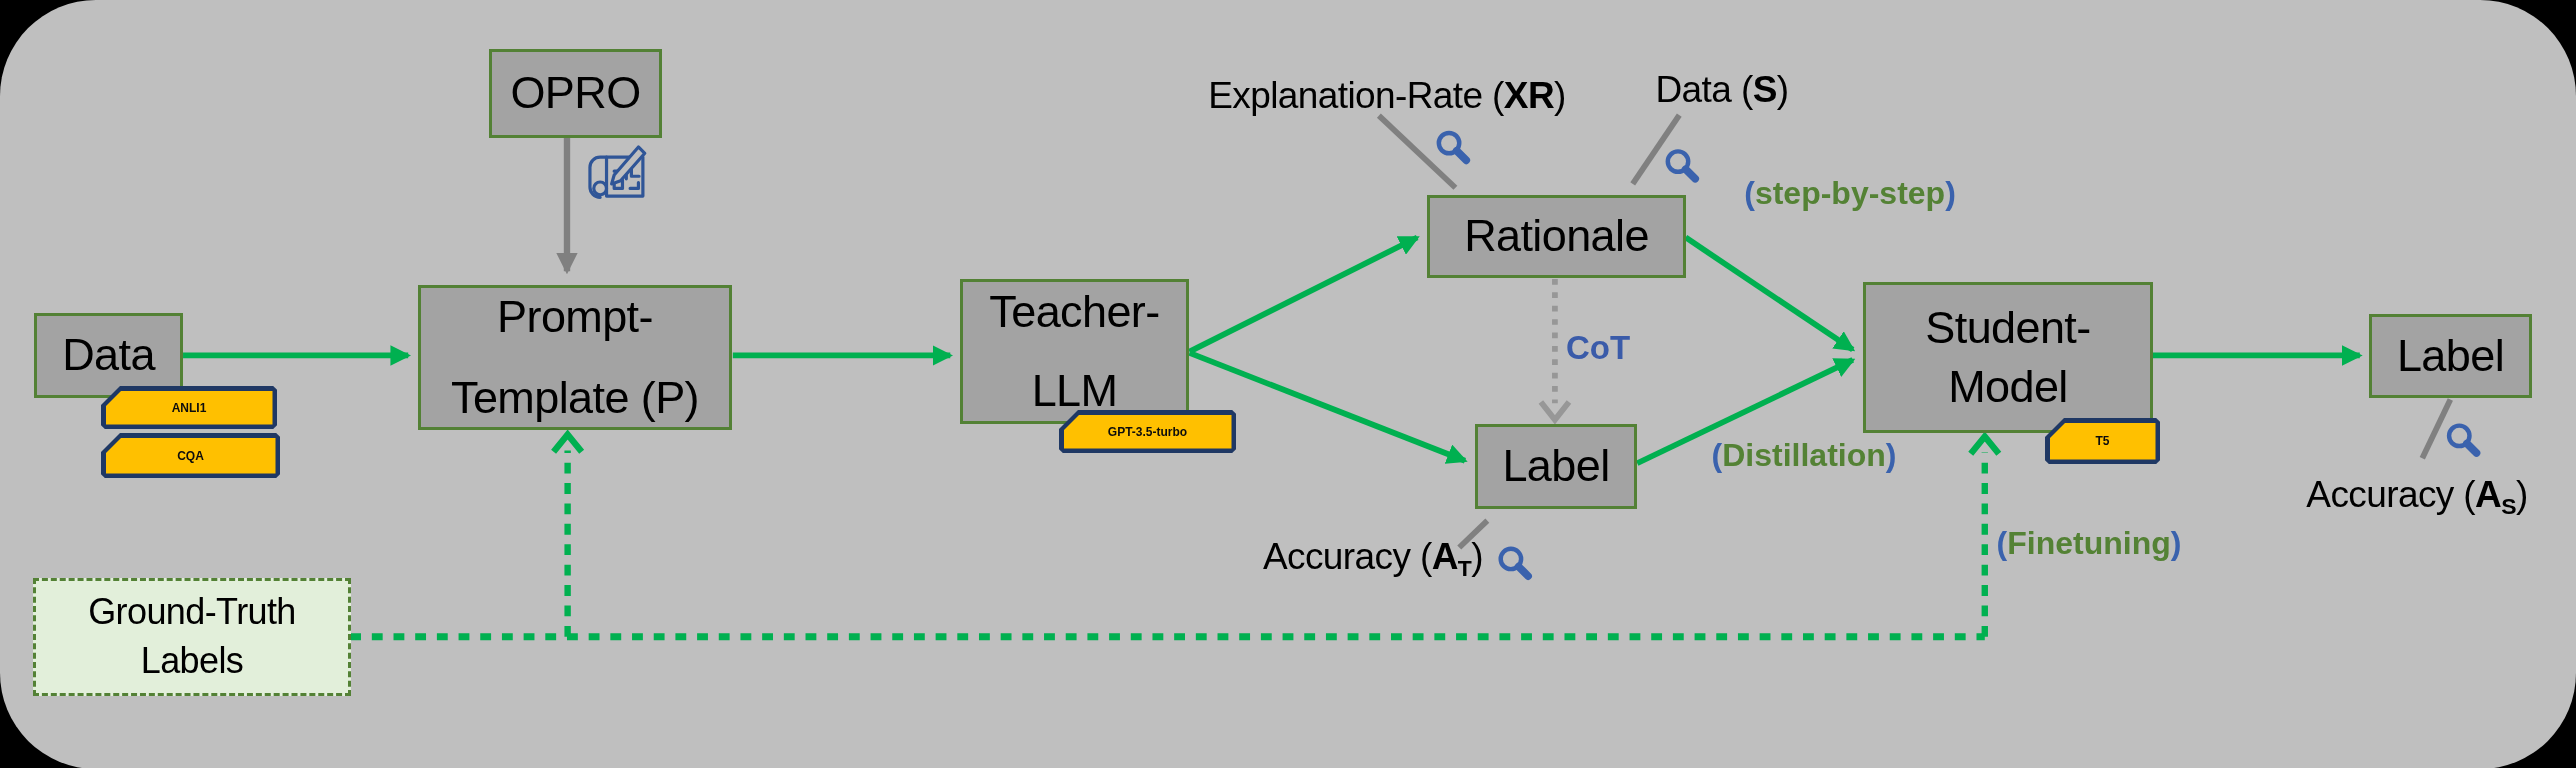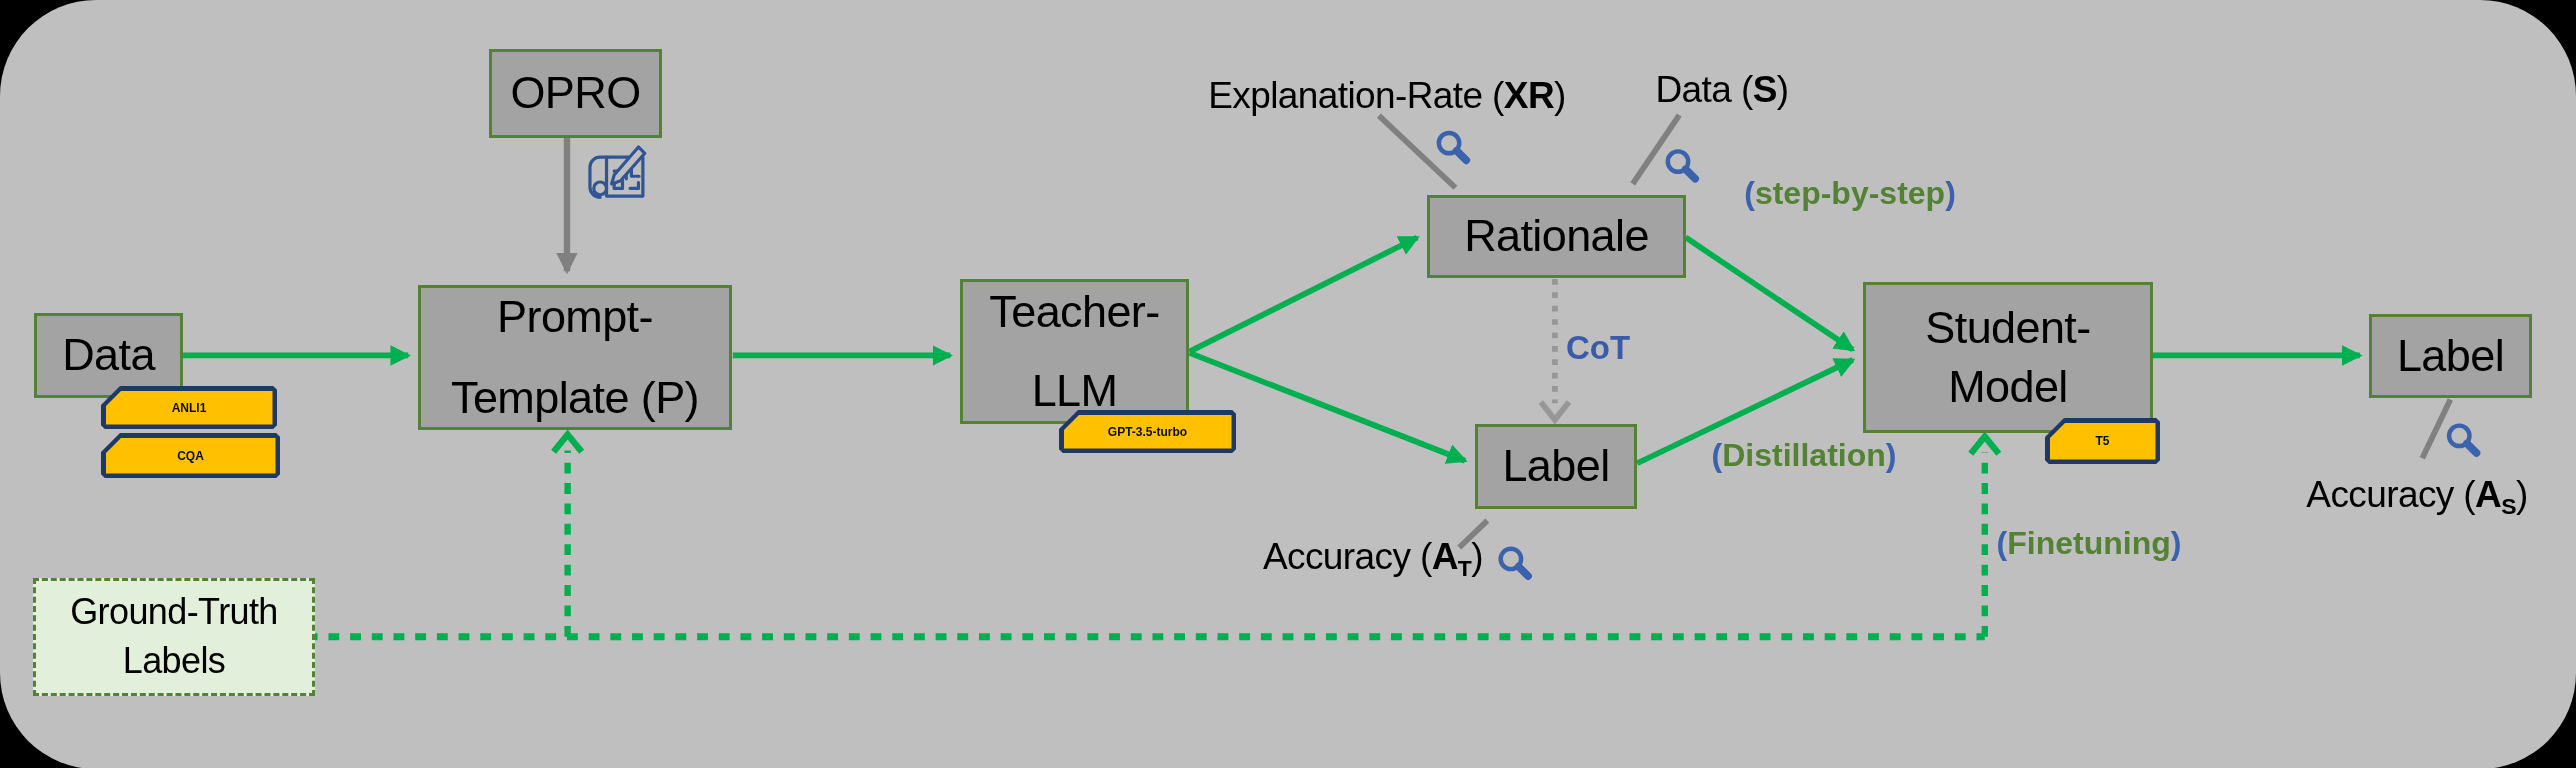--- a/index.html
+++ b/index.html
@@ -115,21 +115,21 @@
   <div class="box" style="left:1475px;top:424px;width:162px;height:85px;">
     <span>Label</span>
   </div>
   <div class="box" style="left:1863px;top:282px;width:290px;height:151px;">
     <span>Student-</span>
     <span>Model</span>
   </div>
   <div class="box" style="left:2369px;top:314px;width:163px;height:84px;">
     <span>Label</span>
   </div>
-  <div class="box soft" style="left:33px;top:578px;width:282px;height:118px;">
+  <div class="box soft" style="left:33px;top:578px;width:318px;height:118px;">
     <span>Ground-Truth</span>
     <span>Labels</span>
   </div>
 
   <div class="badge" style="left:101px;top:386px;width:176px;height:43px;">
     <div class="inner">
         <span>ANLI1</span>
       </div>
   </div>
   <div class="badge" style="left:101px;top:433px;width:179px;height:45px;">

